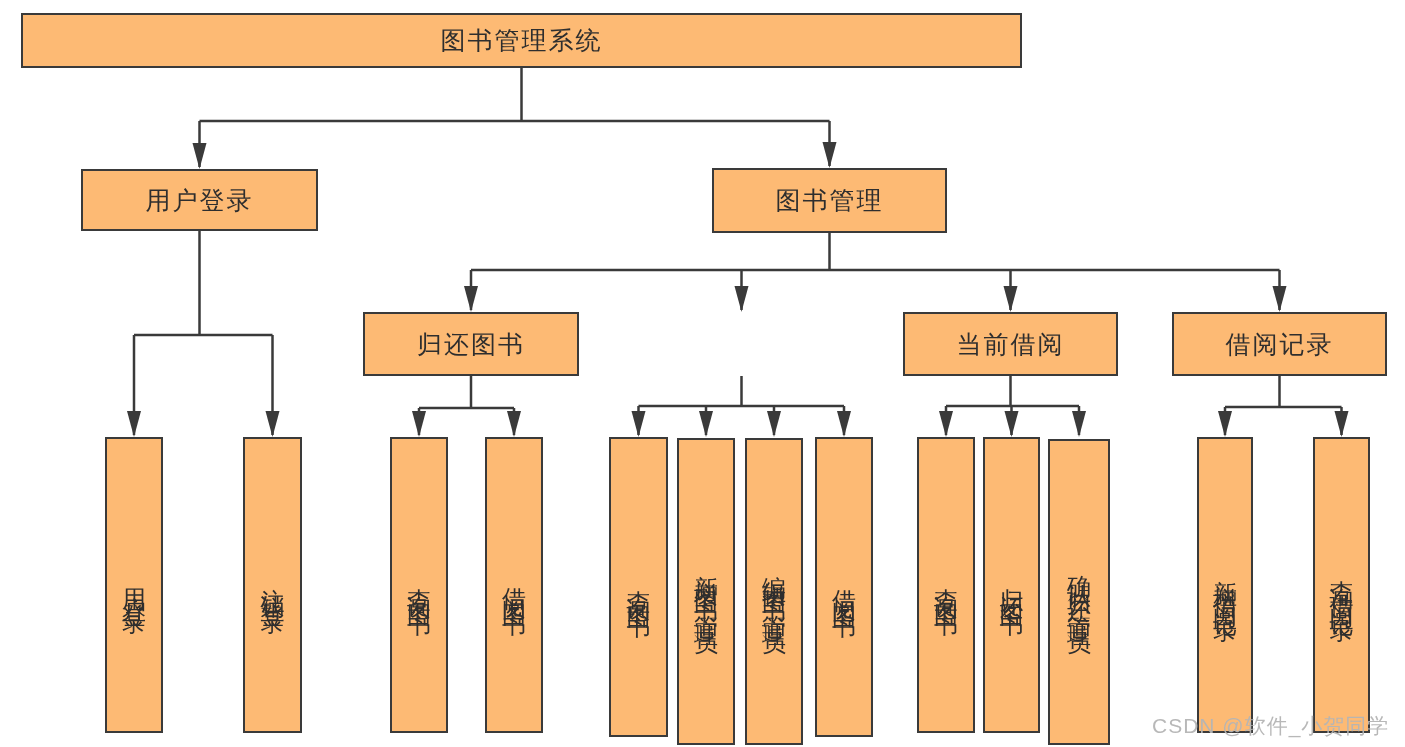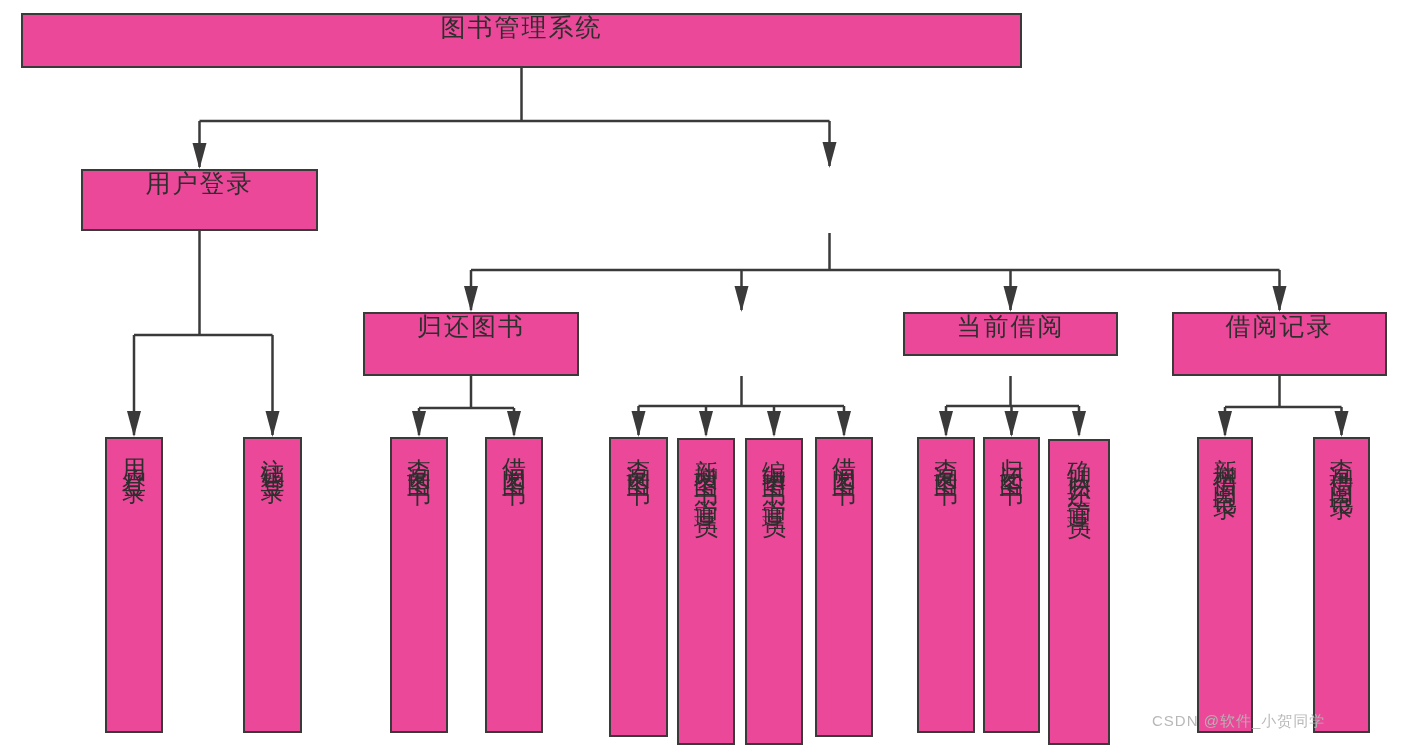--- a/index.html
+++ b/index.html
@@ -14,34 +14,34 @@
     width:1405px;height:747px;
     background:var(--background);
     font-family:"Liberation Sans",sans-serif;
     overflow:hidden;
   }
   svg.wires{position:absolute;left:0;top:0;color:var(--line);}
   svg.wires path{stroke:currentColor;stroke-width:2.5;fill:none;}
   svg.wires polygon{fill:currentColor;}
   .node{
     position:absolute;box-sizing:border-box;
-    background:#ec4899;border:2.5px solid var(--line);
-    display:flex;justify-content:center;
+    background:#fdba74;border:2.5px solid var(--line);
+    display:flex;align-items:center;justify-content:center;
   }
   .node .lbl{
     font-size:25px;color:var(--text);
     letter-spacing:2px;white-space:nowrap;line-height:1;
   }
   .vnode .lbl{
     writing-mode:vertical-rl;text-orientation:mixed;
     font-size:24px;letter-spacing:8px;white-space:nowrap;
   }
   .watermark{
     position:absolute;left:1152px;top:712px;
-    font-size:15px;letter-spacing:1px;
+    font-size:21px;letter-spacing:1px;
     color:var(--watermark);opacity:.95;white-space:nowrap;
   }
 </style>
 </head>
 <body>
 
 <div class="canvas">
 
   <svg class="wires" width="1405" height="747" viewBox="0 0 1405 747">
     <g>
@@ -112,25 +112,28 @@
     </g>
   </svg>
 
   <div class="node" style="left:21px;top:13px;width:1001px;height:55px">
     <span class="lbl">图书管理系统</span>
   </div>
 
   <div class="node" style="left:81px;top:169px;width:237px;height:62px">
     <span class="lbl">用户登录</span>
   </div>
+  <div class="node" style="left:712px;top:168px;width:235px;height:65px">
+    <span class="lbl">图书管理</span>
+  </div>
 
   <div class="node" style="left:363px;top:312px;width:216px;height:64px">
     <span class="lbl">归还图书</span>
   </div>
-  <div class="node" style="left:903px;top:312px;width:215px;height:44px">
+  <div class="node" style="left:903px;top:312px;width:215px;height:64px">
     <span class="lbl">当前借阅</span>
   </div>
   <div class="node" style="left:1172px;top:312px;width:215px;height:64px">
     <span class="lbl">借阅记录</span>
   </div>
 
   <div class="node vnode" style="left:105px;top:437px;width:58px;height:296px">
     <span class="lbl">用户登录</span>
   </div>
   <div class="node vnode" style="left:243px;top:437px;width:59px;height:296px">

